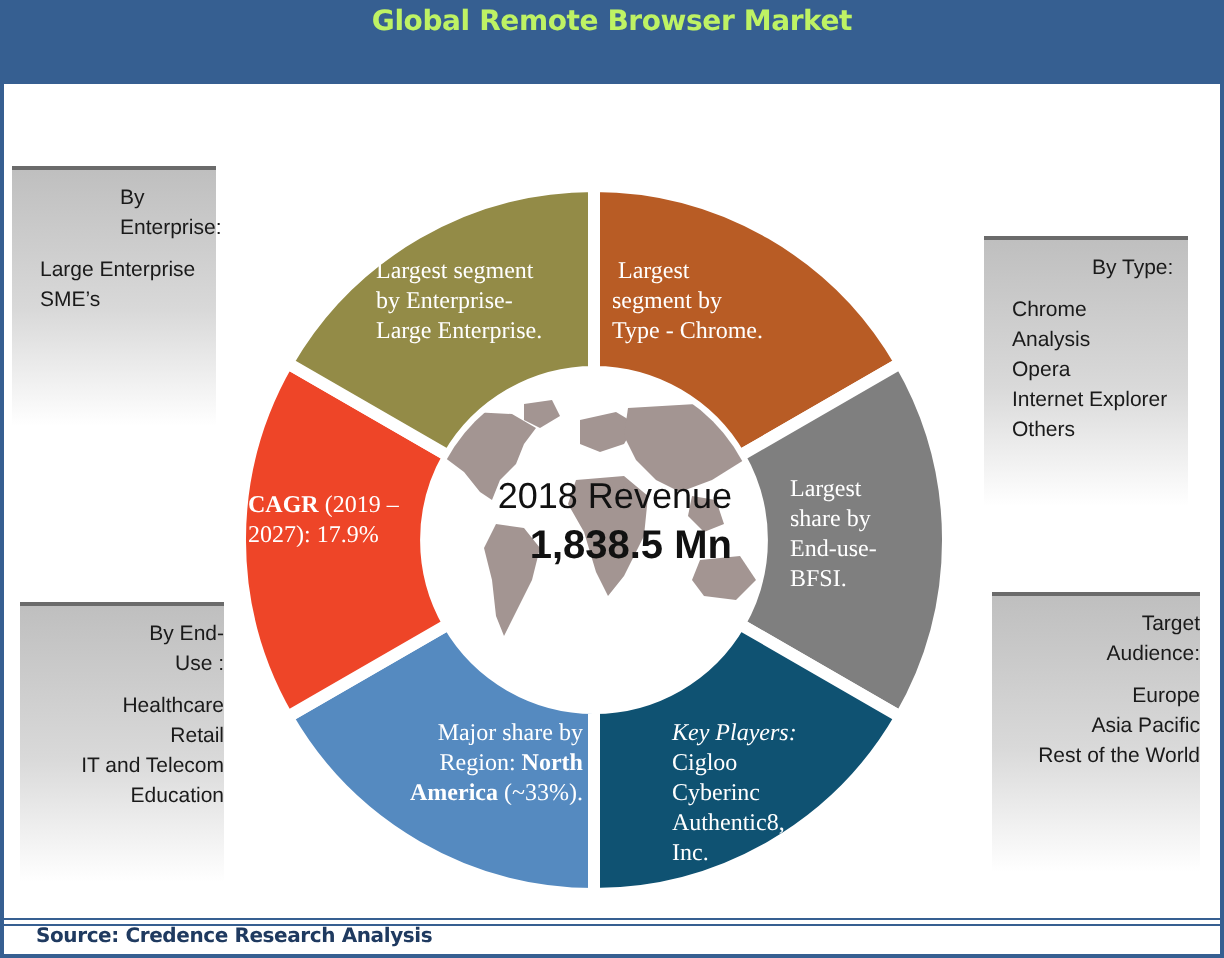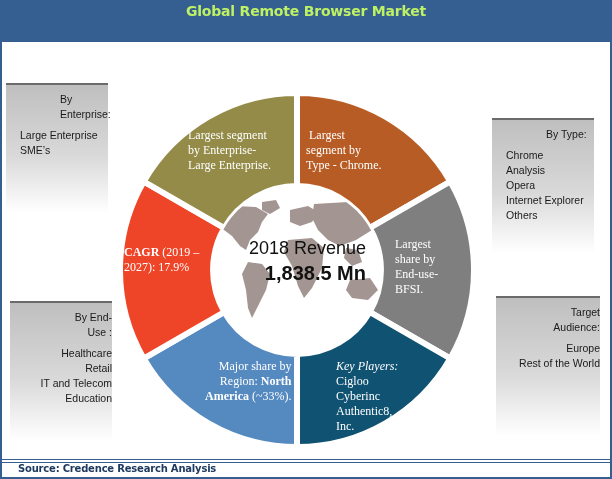--- a/index.html
+++ b/index.html
@@ -154,17 +154,18 @@
   <div class="box-title">By End-Use :</div>
   <div class="item">Healthcare</div>
   <div class="item">Retail</div>
   <div class="item">IT and Telecom</div>
   <div class="item">Education</div>
 </div>
 
 <div class="side-box" style="left:496px; top:296px; width:104px; height:140px;text-align:right;">
   <div class="box-title">Target Audience:</div>
   <div class="item">Europe</div>
+  <div class="item">Asia Pacific</div>
   <div class="item">Rest of the World</div>
 </div>
 
 <div class="source-sep"></div>
 <div class="source">Source: Credence Research Analysis</div>
 
 </body></html>

